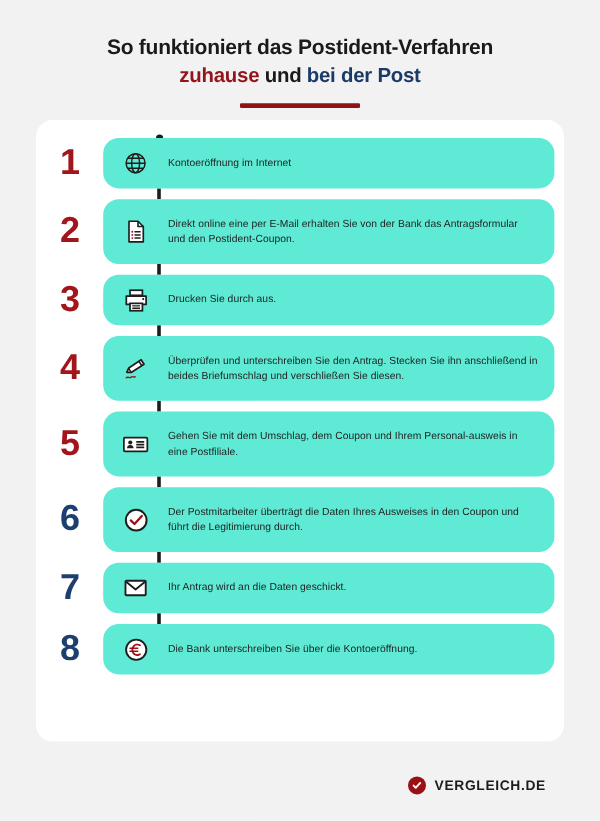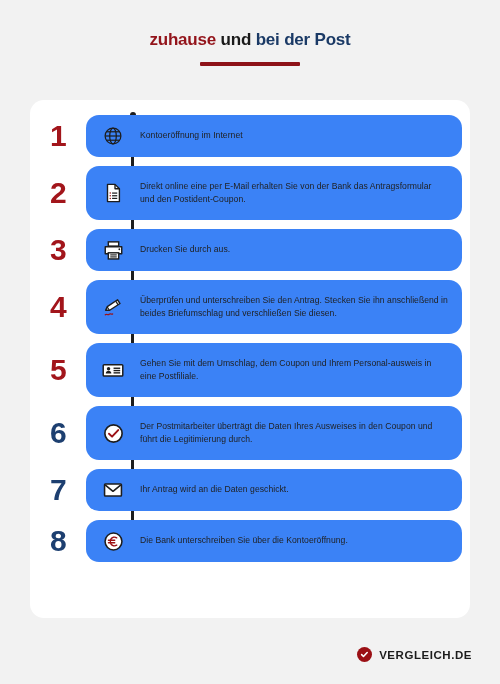--- a/index.html
+++ b/index.html
@@ -105,21 +105,21 @@
     font-size: 30px;
     font-weight: bold;
     line-height: 1;
     letter-spacing: -0.5px;
   }
   .num-red { color: #a2151b; }
   .num-navy { color: #1d3f70; }
 
   .step-card {
     flex: 1 1 auto;
-    background: #3b82f6;
+    background: #5eead4;
     border-radius: 13px;
     display: flex;
     align-items: center;
     padding: 0 14px 0 12px;
     box-sizing: border-box;
     min-height: 42px;
   }
   .step-card.tall { min-height: 54px; }
 
   .step-icon {
@@ -136,21 +136,21 @@
   .step-text {
     font-size: 8.6px;
     line-height: 1.52;
     color: #1f1f1f;
     letter-spacing: 0.04px;
   }
 
   
   .footer {
     position: absolute;
-    right: 28px;
+    right: 45px;
     bottom: 22px;
     display: flex;
     align-items: center;
     gap: 7px;
     justify-content: space-between;
   }
   .logo-mark {
     width: 15px;
     height: 15px;
     border-radius: 50%;
@@ -163,20 +163,21 @@
     font-size: 11.5px;
     font-weight: bold;
     color: #1c1c1c;
     letter-spacing: 0.55px;
   }
 </style>
 </head>
 <body>
 
 <div class="header">
+  <div class="title-line">So funktioniert das Postident-Verfahren</div>
   <div class="title-line-2">
     <span class="accent-red">zuhause</span><span class="accent-black"> und </span><span class="accent-navy">bei der Post</span>
   </div>
   <div class="title-underline"></div>
 </div>
 
 <div class="panel">
   <div class="rail">
     <div class="rail-dot"></div>
   <div class="rail-seg" style="top: 14px; height: 1px;"></div>

